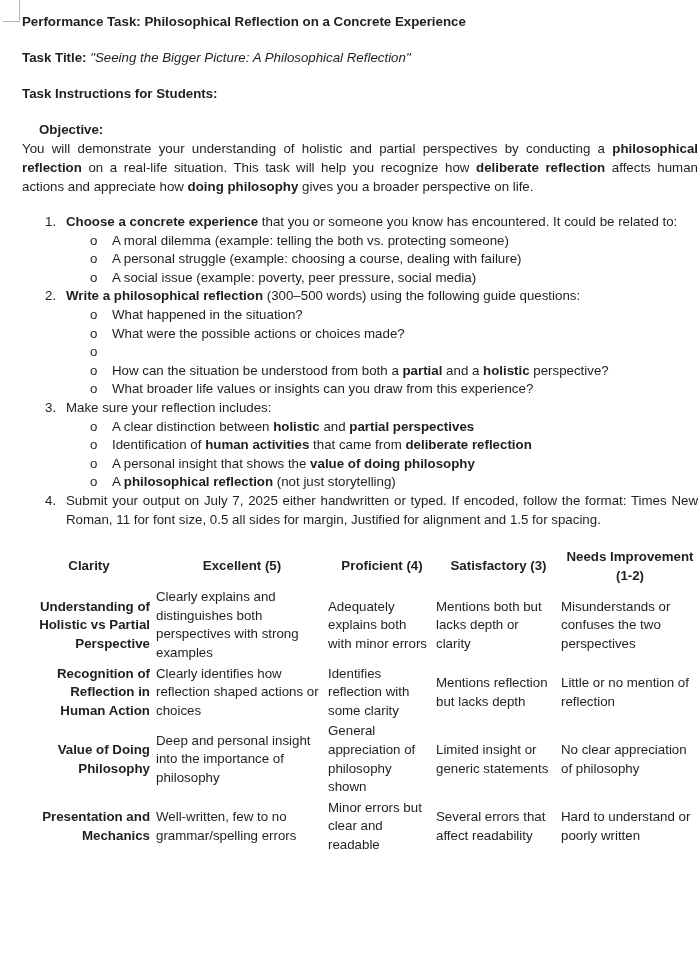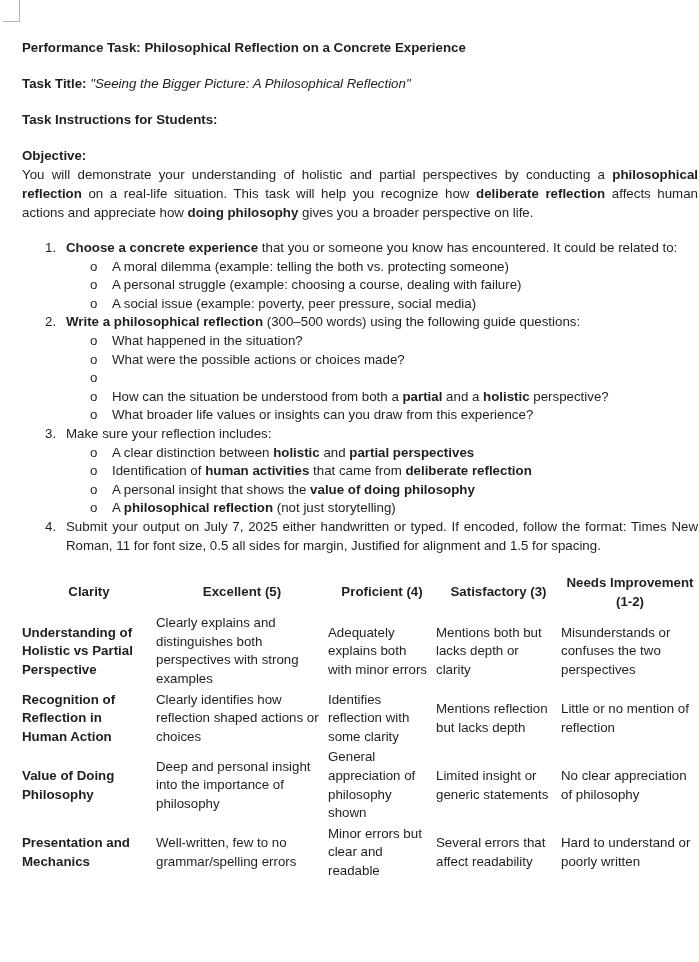--- a/index.html
+++ b/index.html
@@ -6,45 +6,45 @@
   body{
     width:699px;height:962px;background:#ffffff;overflow:hidden;position:relative;
     font-family:"Liberation Sans","DejaVu Sans",sans-serif;
     font-size:13.3px;color:#1f1f1f;
     -webkit-font-smoothing:antialiased;
   }
   .corner{
     position:absolute;left:3px;top:0;width:16px;height:21px;
     border-right:1px solid #b4b4b4;border-bottom:1px solid #b4b4b4;
   }
-  .doc{padding:38px 1px 0 22px;}
+  .doc{padding:12px 1px 0 22px;}
   .doc p{margin:0 0 17px 0;line-height:19px;}
   .b{font-weight:700;}
   .i{font-style:italic;}
-  p.objh{margin-bottom:0;}
+  p.objh{margin-bottom:0;margin-left:17px;}
   .just{text-align:justify;}
   .list{line-height:18.6px;margin:0 0 18px 0;}
   .li{display:flex;}
   .li .num{flex:0 0 auto;width:21px;margin-left:23px;}
   .li .mark{flex:0 0 auto;width:22px;margin-left:68px;}
   .li .li-text{flex:1 1 auto;min-width:0;}
   .l1 .li-text{text-align:justify;}
   table.rubric{
     border-collapse:collapse;table-layout:fixed;width:677px;
     font-size:13.3px;line-height:18.6px;
   }
   table.rubric th{
     font-weight:700;text-align:center;vertical-align:middle;
     padding:1px 2px 2px 2px;
   }
   table.rubric td{
     font-weight:400;text-align:left;vertical-align:middle;
     padding:1px 6px 1px 0;
   }
-  table.rubric td.crit{font-weight:700;}
+  table.rubric td.crit{font-weight:700;text-align:right;}
   col.c1{width:134px;} col.c2{width:172px;} col.c3{width:108px;}
   col.c4{width:125px;} col.c5{width:138px;}
 </style>
 </head>
 <body>
 
 <div class="corner"></div>
 
 <div class="doc">
   <p class="b">Performance Task: Philosophical Reflection on a Concrete Experience</p>

